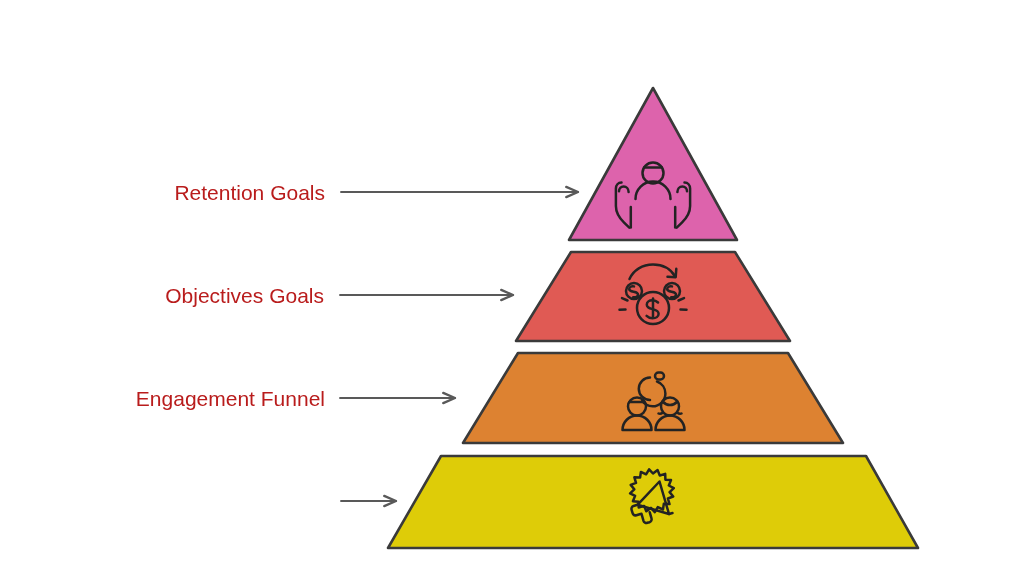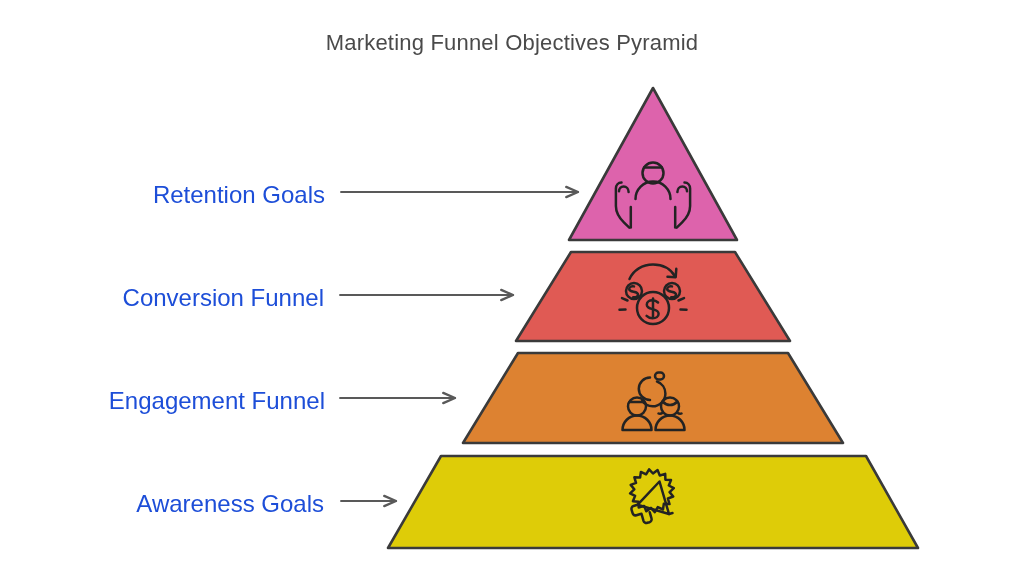--- a/index.html
+++ b/index.html
@@ -32,37 +32,36 @@
     top: 30px;
     width: 1024px;
     text-align: center;
     font-size: 22px;
     color: #4a4a4a;
     letter-spacing: 0.2px;
     font-family: "Liberation Sans", sans-serif;
   }
   .tier-label {
     position: absolute;
-    font-size: 24px;
-    color: #1d4ed8;
+    font-size: 21px;
+    color: #b91c1c;
     white-space: nowrap;
     text-align: right;
     font-family: "Liberation Sans", sans-serif;
   }
   #label-0 { right: 699px; top: 181px; }
   #label-1 { right: 700px; top: 284px; }
   #label-2 { right: 699px; top: 387px; }
   #label-3 { right: 700px; top: 490px; }
 </style>
 </head>
 <body>
 
 <div id="canvas">
 
-  <div class="chart-title">Marketing Funnel Objectives Pyramid</div>
 
   <svg id="diagram-svg" viewBox="0 0 1024 577">
 
     <defs>
       <marker id="arrowhead" markerWidth="9" markerHeight="9" refX="7.2" refY="3.6" orient="auto" markerUnits="strokeWidth">
         <path d="M1,0.9 L7.2,3.6 L1,6.3" fill="none" stroke="#595959" stroke-width="1.25" stroke-linecap="round" stroke-linejoin="round"></path>
       </marker>
     </defs>
 
     <g>
@@ -146,19 +145,18 @@
     <g>
       <line x1="341" y1="192" x2="578" y2="192" stroke="#595959" stroke-width="1.9" stroke-linecap="round" marker-end="url(#arrowhead)"></line>
       <line x1="340" y1="295" x2="513" y2="295" stroke="#595959" stroke-width="1.9" stroke-linecap="round" marker-end="url(#arrowhead)"></line>
       <line x1="340" y1="398" x2="455" y2="398" stroke="#595959" stroke-width="1.9" stroke-linecap="round" marker-end="url(#arrowhead)"></line>
       <line x1="341" y1="501" x2="396" y2="501" stroke="#595959" stroke-width="1.9" stroke-linecap="round" marker-end="url(#arrowhead)"></line>
     </g>
   </svg>
 
   <div class="tier-label" id="label-0">Retention Goals</div>
 
-  <div class="tier-label" id="label-1">Conversion Funnel</div>
+  <div class="tier-label" id="label-1">Objectives Goals</div>
 
   <div class="tier-label" id="label-2">Engagement Funnel</div>
 
-  <div class="tier-label" id="label-3">Awareness Goals</div>
 
 </div>
 
 </body></html>

